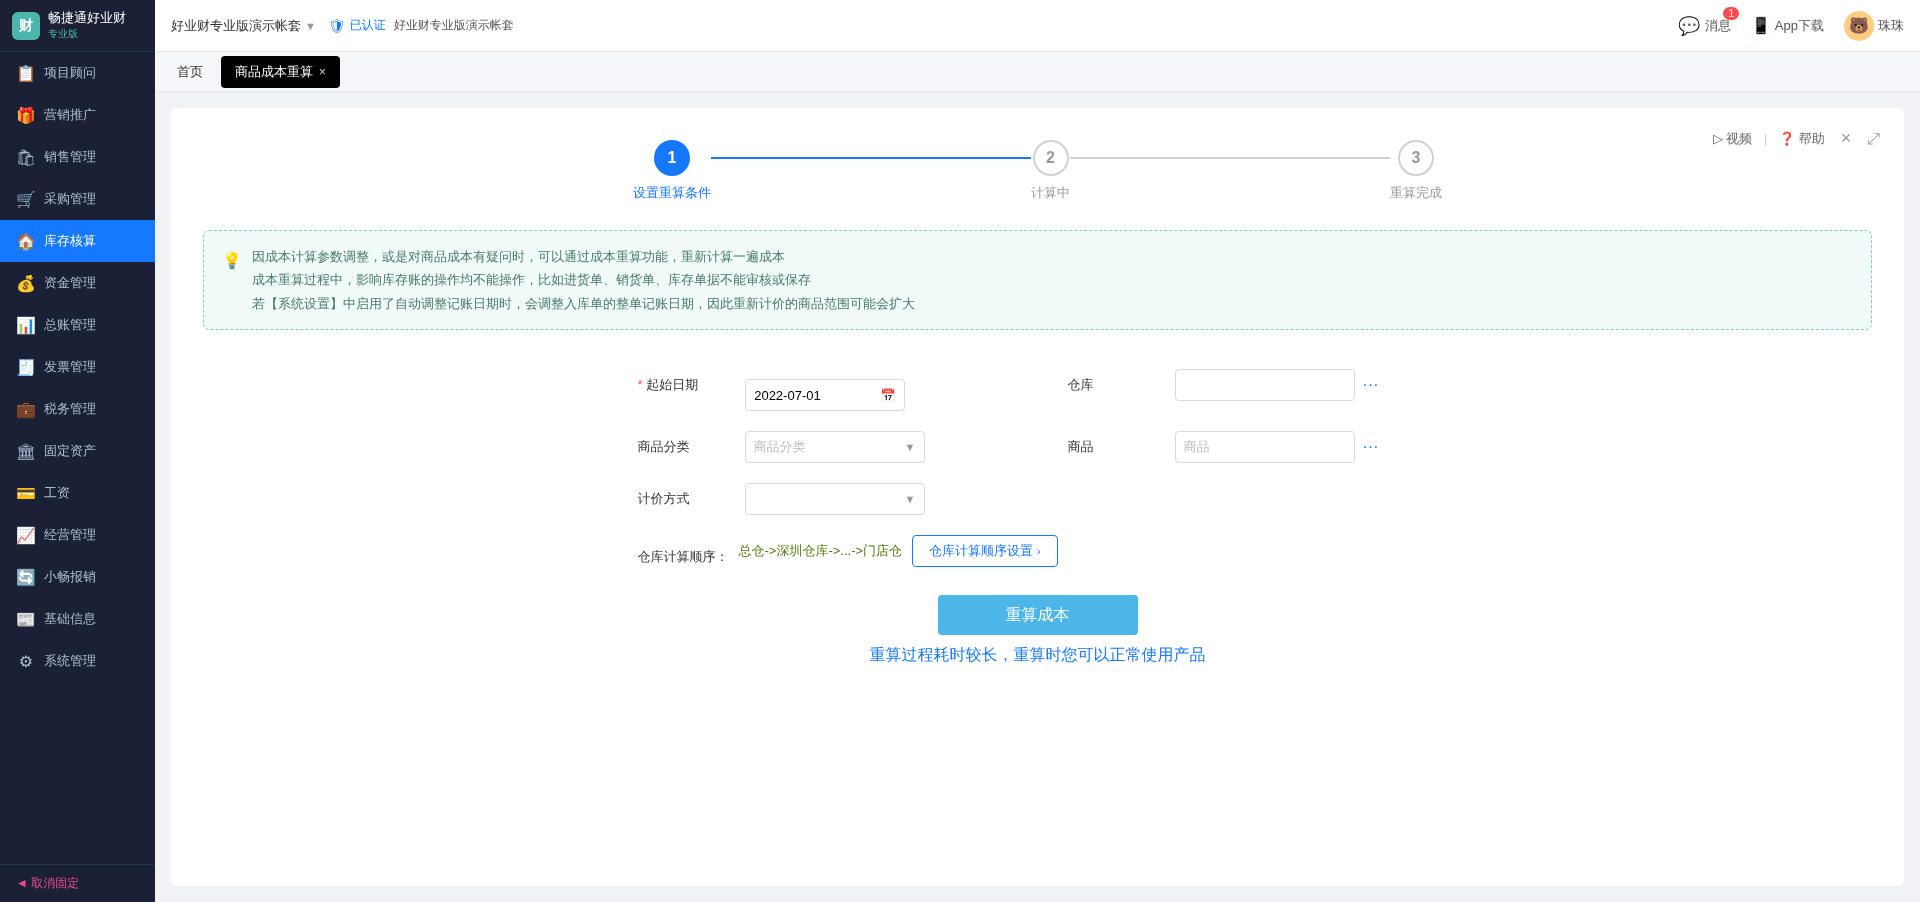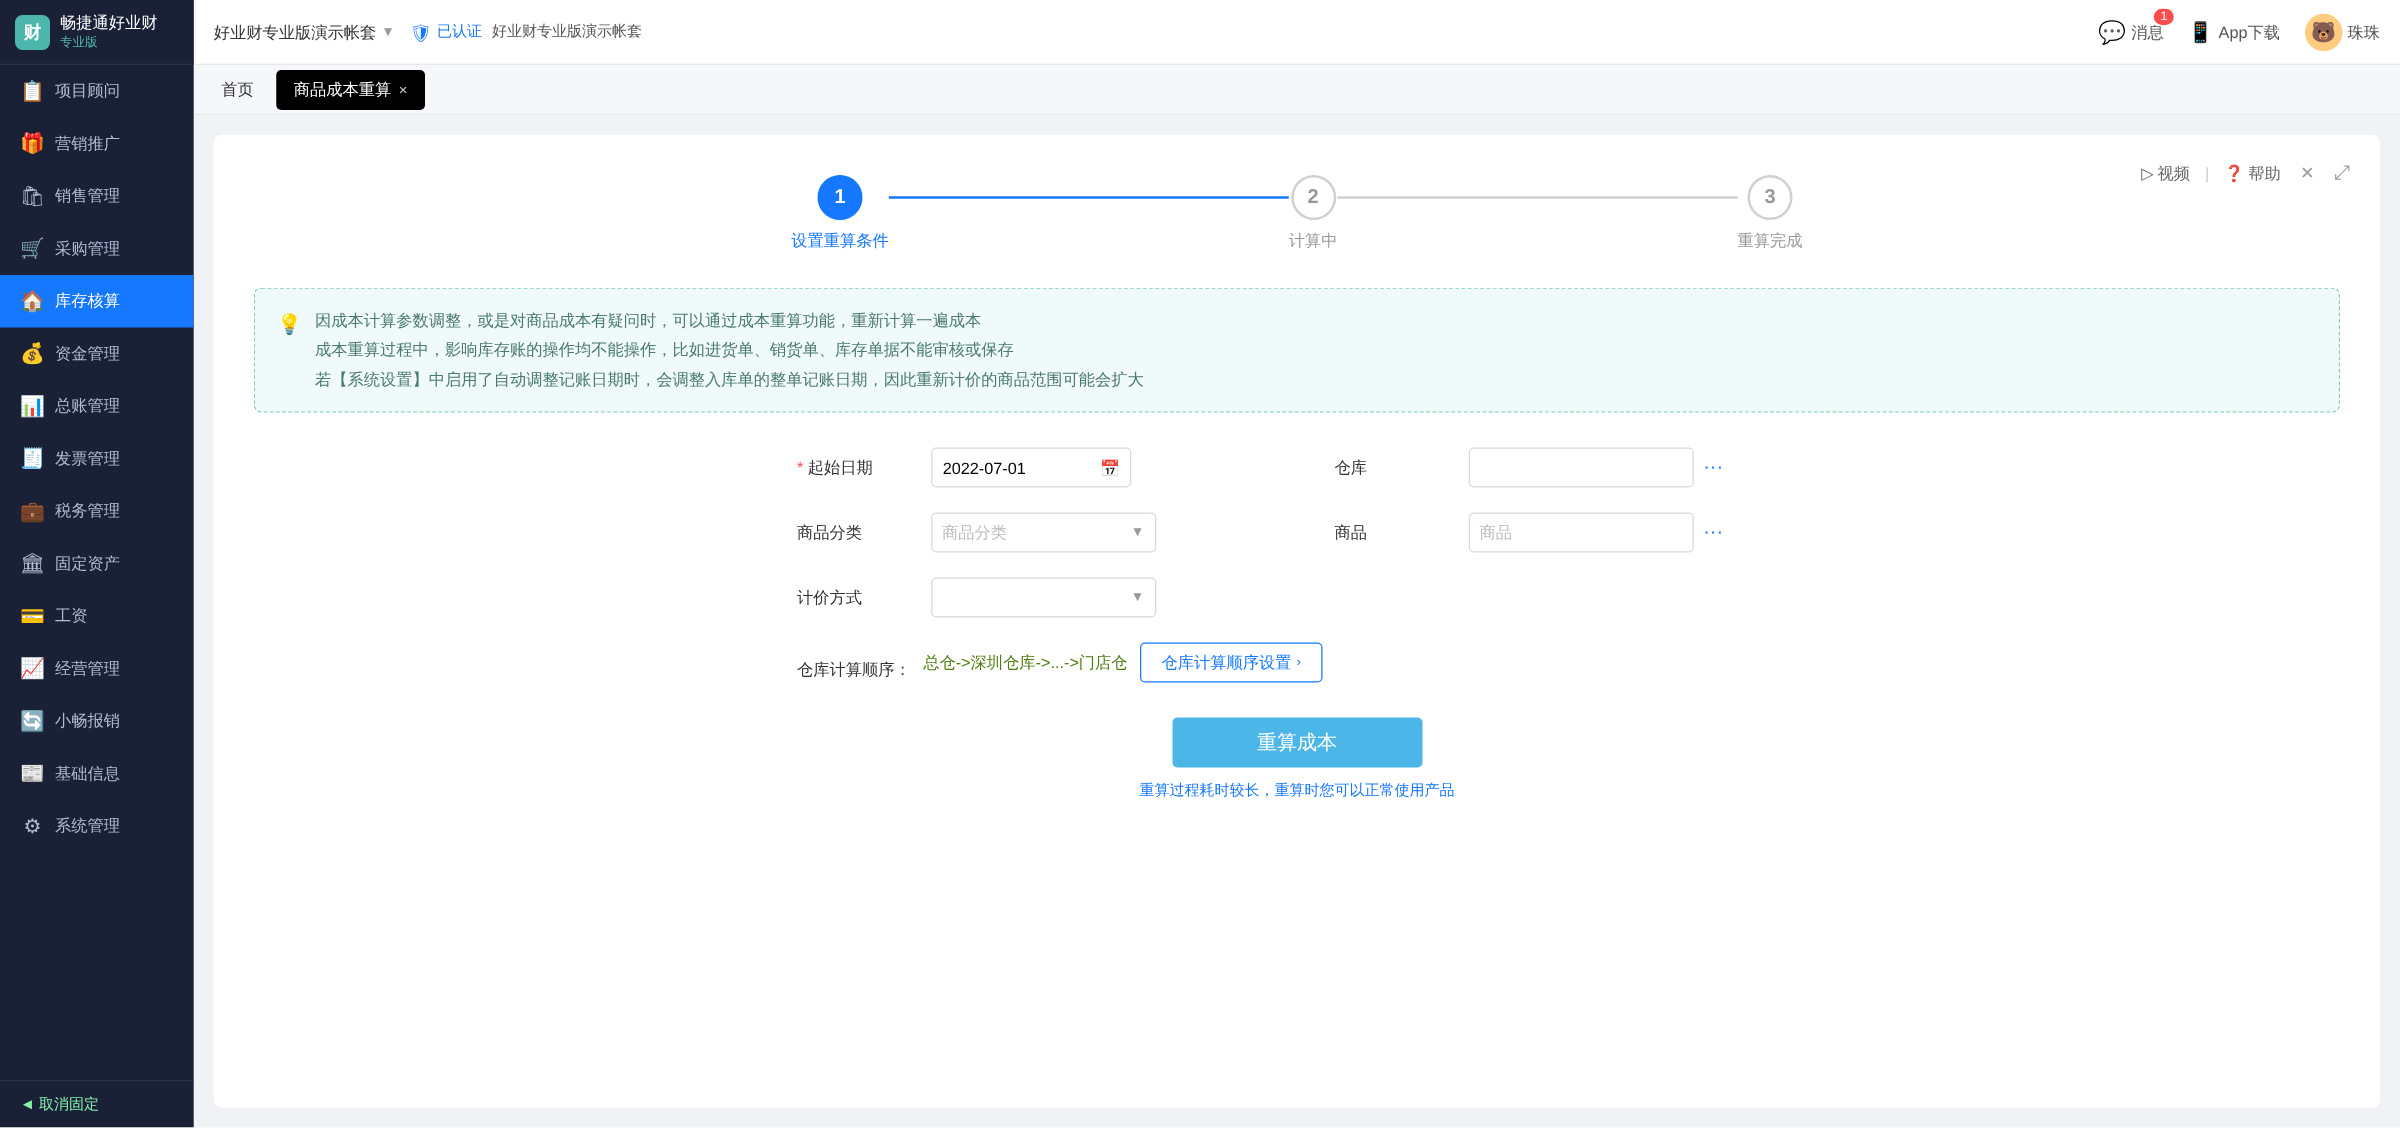--- a/index.html
+++ b/index.html
@@ -43,21 +43,21 @@
       padding: 11px 16px;
       cursor: pointer;
       color: #b0bcd4;
       font-size: 13px;
       transition: background 0.2s;
     }
     .sidebar-item.active { background: #1677ff; color: #fff; }
     .sidebar-item-icon { width: 20px; height: 20px; margin-right: 8px; display: flex; align-items:center; justify-content:center; font-size: 16px; flex-shrink: 0; }
     .sidebar-bottom {
       padding: 10px 16px;
-      color: #86efac;
+      color: #ec4899;
       font-size: 12px;
       display: flex;
       align-items: center;
       cursor: pointer;
       border-top: 1px solid #2a3050;
     }
 
     
     .main-area {
       flex: 1;
@@ -338,20 +338,21 @@
     .form-input-with-icon {
       display: flex;
       align-items: center;
       border: 1px solid #d9d9d9;
       border-radius: 4px;
       height: 32px;
       padding: 0 8px;
       background: #fff;
       min-width: 160px;
       max-width: 220px;
+      margin-top: 21px;
     }
     .form-input-with-icon input {
       border: none;
       outline: none;
       font-size: 13px;
       flex: 1;
       background: transparent;
     }
     .form-input-icon { color: #999; font-size: 13px; cursor: pointer; }
     .form-select {
@@ -423,21 +424,21 @@
       border: none;
       border-radius: 4px;
       color: #fff;
       font-size: 16px;
       cursor: pointer;
       display: flex;
       align-items: center;
       justify-content: center;
     }
     .recalc-hint {
-      font-size: 12px;
+      font-size: 16px;
       color: #1677ff;
     }
   </style>
 </head>
 <body>
 
 <div class="sidebar">
   <div class="sidebar-logo">
     <div class="sidebar-logo-icon">财</div>
     <div>

